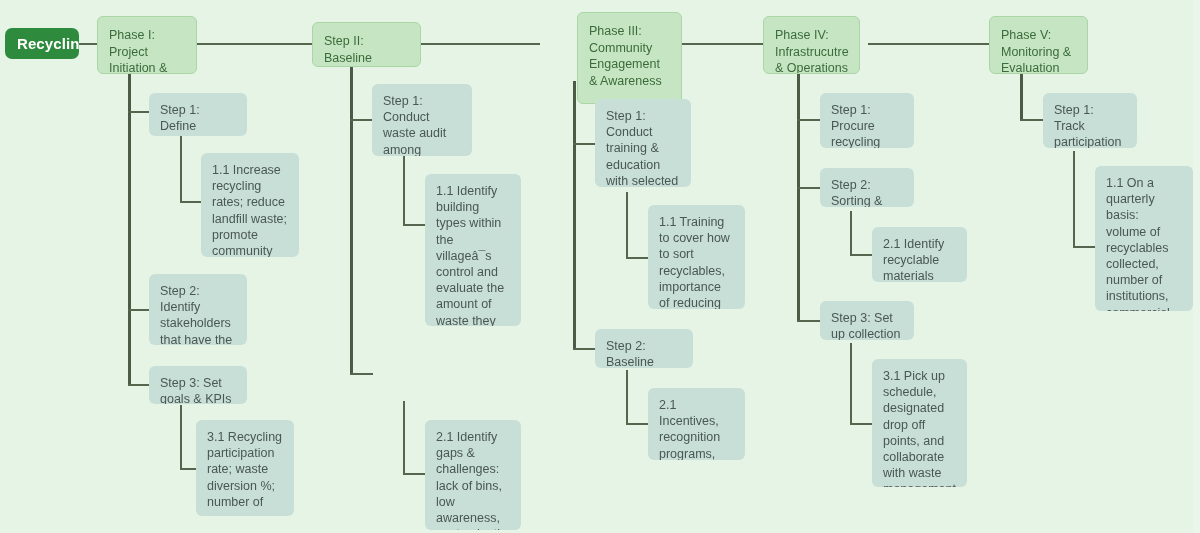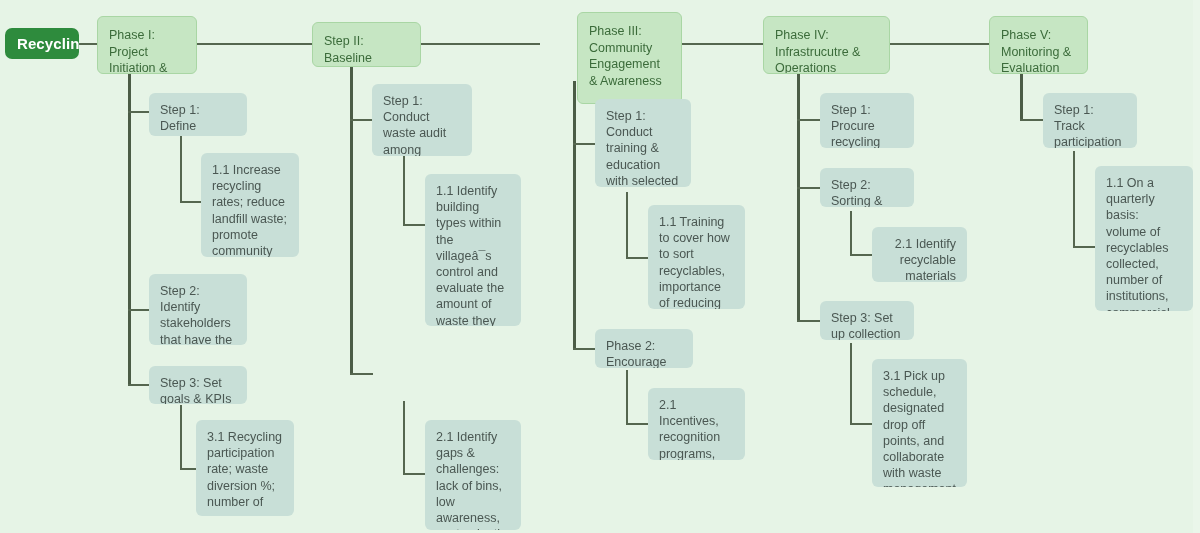--- a/index.html
+++ b/index.html
@@ -177,36 +177,36 @@
   <div class="node phase" style="left:540px; top:12px; width:105px; height:92px;margin-left:37px;">
     <span>Phase III: Community Engagement &amp; Awareness</span>
   </div>
   <div class="node step" style="left:595px; top:99px; width:96px; height:88px;">
     <span>Step 1: Conduct training &amp; education with selected building types</span>
   </div>
   <div class="node detail" style="left:648px; top:205px; width:97px; height:104px;">
     <span>1.1 Training to cover how to sort recyclables, importance of reducing contamination,</span>
   </div>
   <div class="node step" style="left:595px; top:329px; width:98px; height:39px;">
-    <span>Phase 2: Encourage</span>
+    <span>Step 2: Baseline</span>
   </div>
   <div class="node detail" style="left:648px; top:388px; width:97px; height:72px;">
     <span>2.1 Incentives, recognition programs, recycling</span>
   </div>
 
-  <div class="node phase" style="left:763px; top:16px; width:127px; height:58px;">
+  <div class="node phase" style="left:763px; top:16px; width:97px; height:58px;">
     <span>Phase IV: Infrastrucutre &amp; Operations</span>
   </div>
   <div class="node step" style="left:820px; top:93px; width:94px; height:55px;">
     <span>Step 1: Procure recycling bins &amp; containers</span>
   </div>
   <div class="node step" style="left:820px; top:168px; width:94px; height:39px;">
     <span>Step 2: Sorting &amp; Processing</span>
   </div>
-  <div class="node detail" style="left:872px; top:227px; width:95px; height:55px;text-align:right;">
+  <div class="node detail" style="left:872px; top:227px; width:95px; height:55px;">
     <span>2.1 Identify recyclable materials</span>
   </div>
   <div class="node step" style="left:820px; top:301px; width:94px; height:39px;">
     <span>Step 3: Set up collection system</span>
   </div>
   <div class="node detail" style="left:872px; top:359px; width:95px; height:128px;">
     <span>3.1 Pick up schedule, designated drop off points, and collaborate with waste management</span>
   </div>
 
   <div class="node phase" style="left:989px; top:16px; width:99px; height:58px;">

